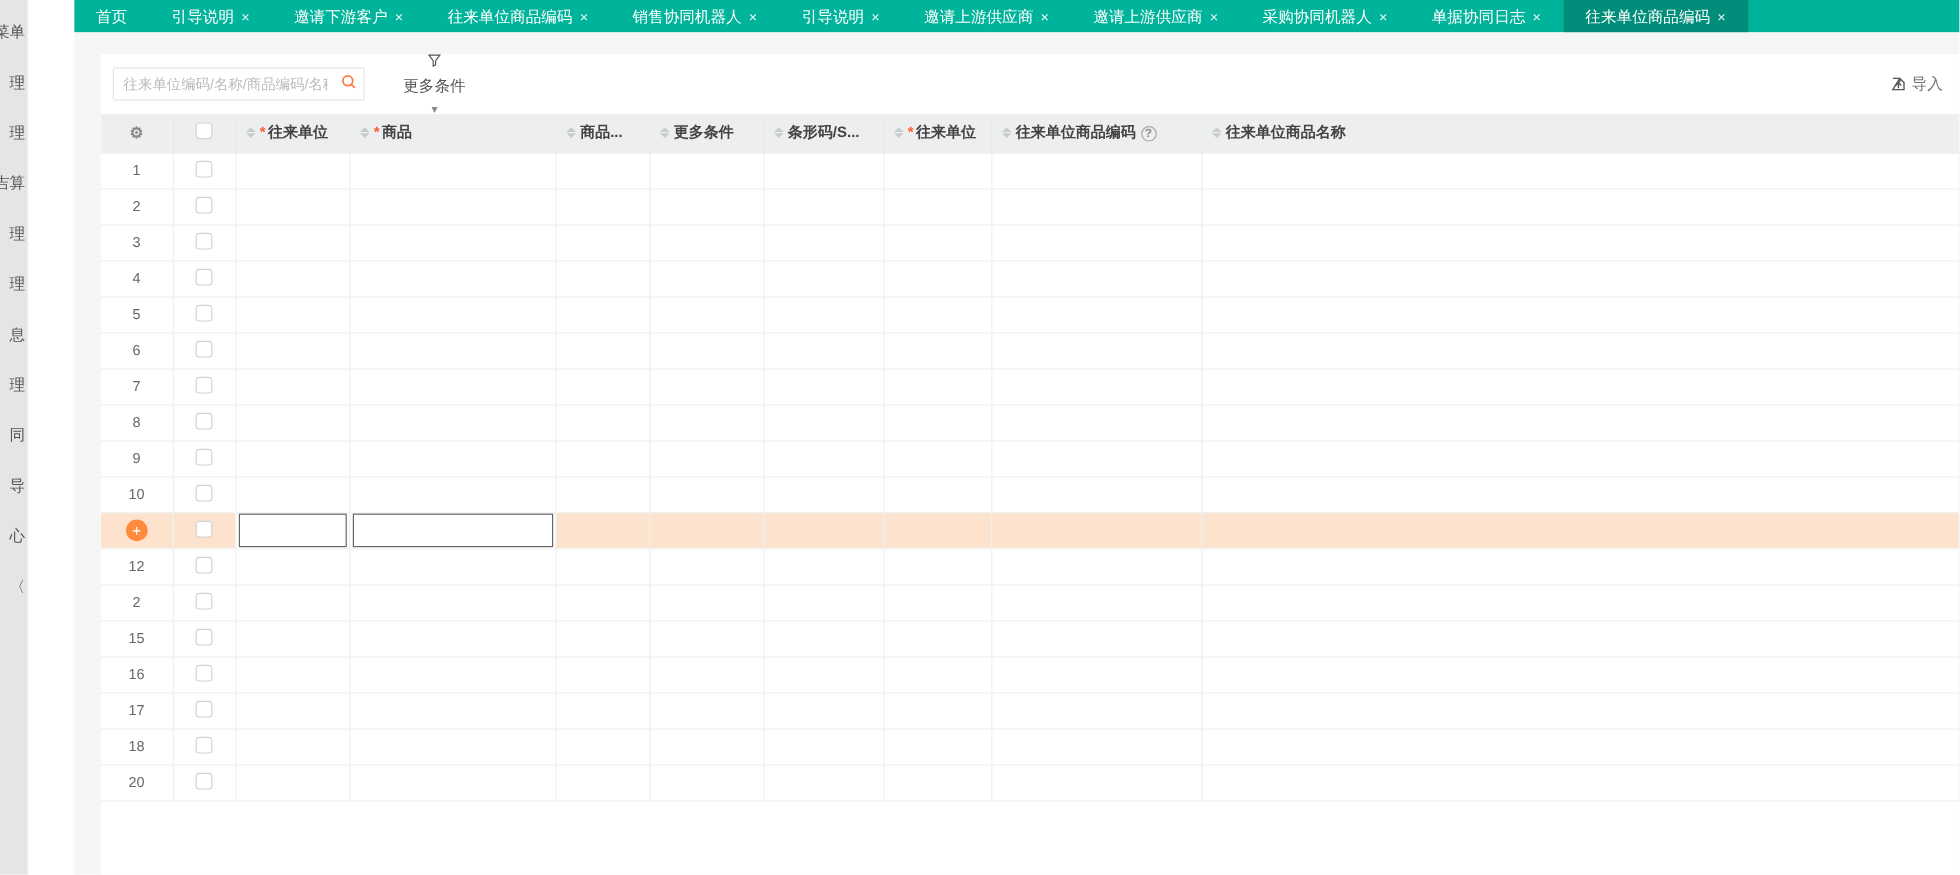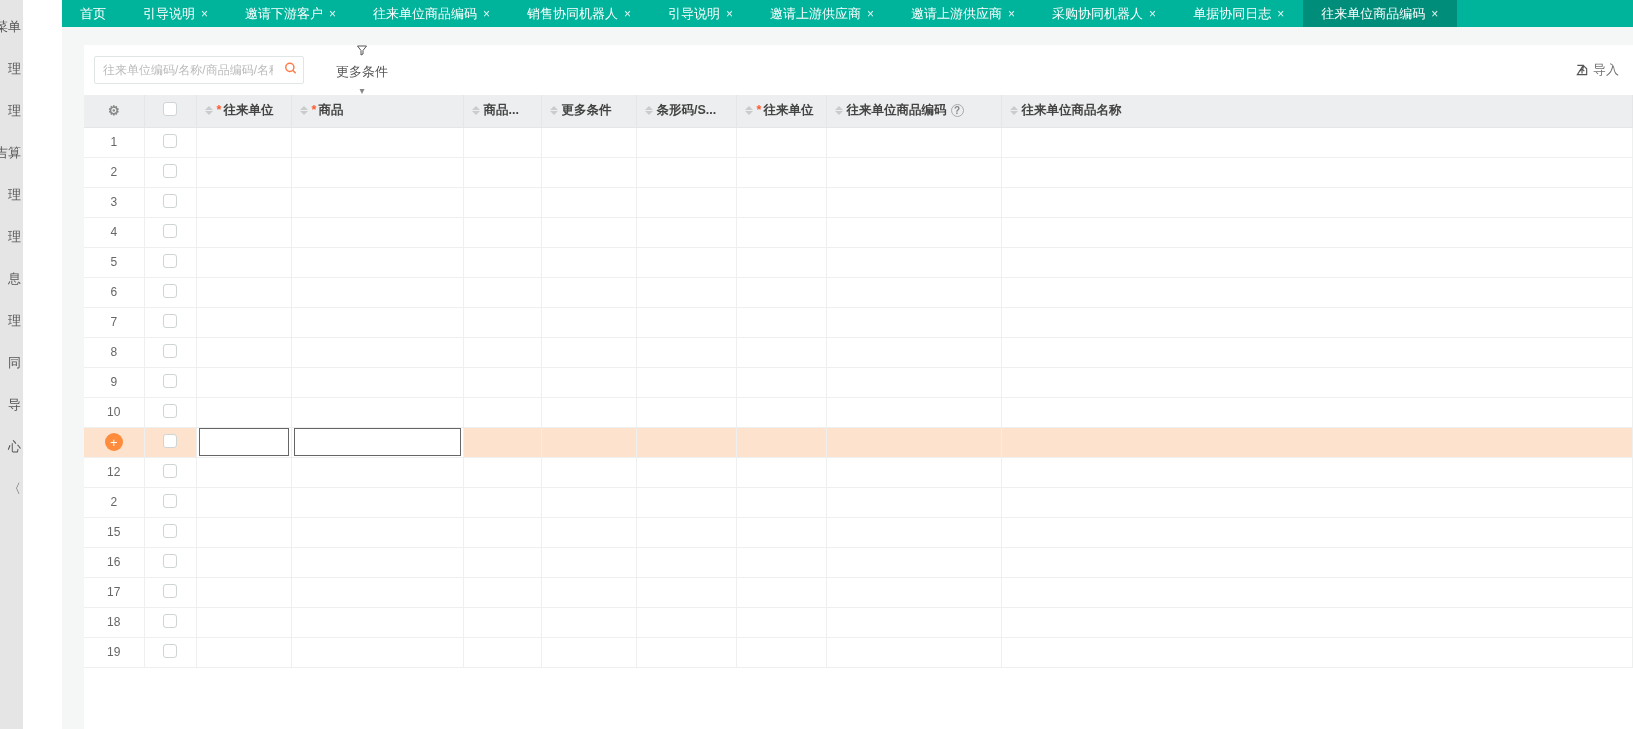--- a/index.html
+++ b/index.html
@@ -441,21 +441,21 @@
               <td></td>
               <td></td>
               <td></td>
               <td></td>
               <td></td>
               <td></td>
               <td></td>
               <td></td>
             </tr>
             <tr>
-              <td class="rownum">19</td>
+              <td class="rownum">20</td>
               <td class="chk"><span class="chk-box"></span></td>
               <td></td>
               <td></td>
               <td></td>
               <td></td>
               <td></td>
               <td></td>
               <td></td>
               <td></td>
             </tr>

